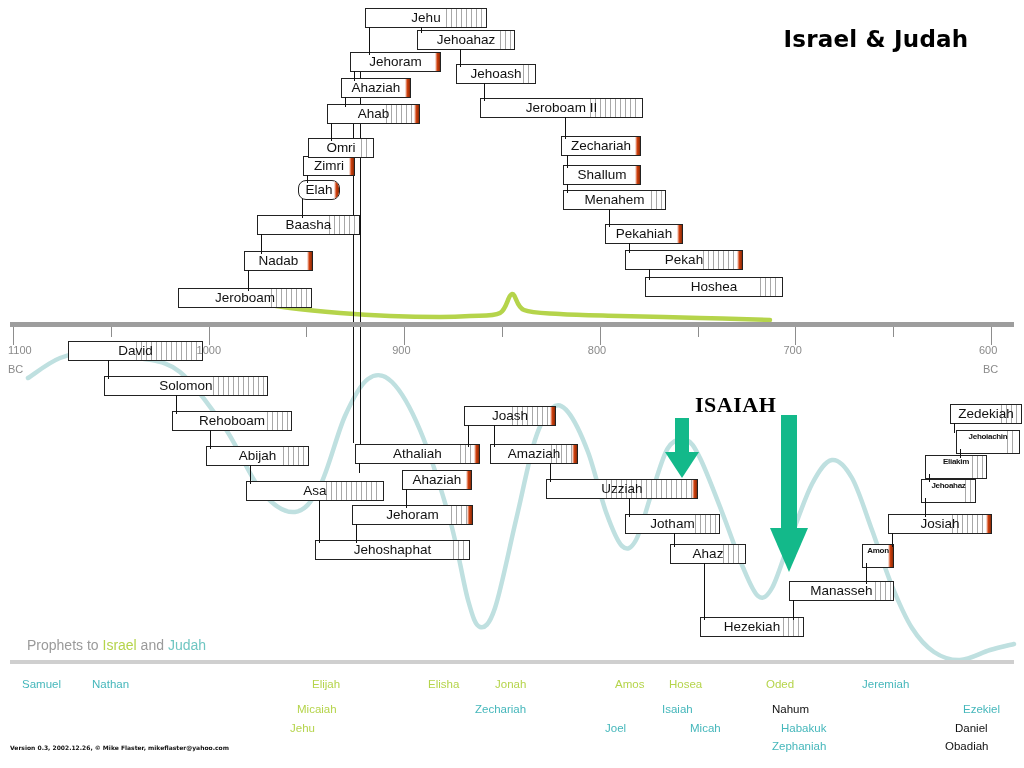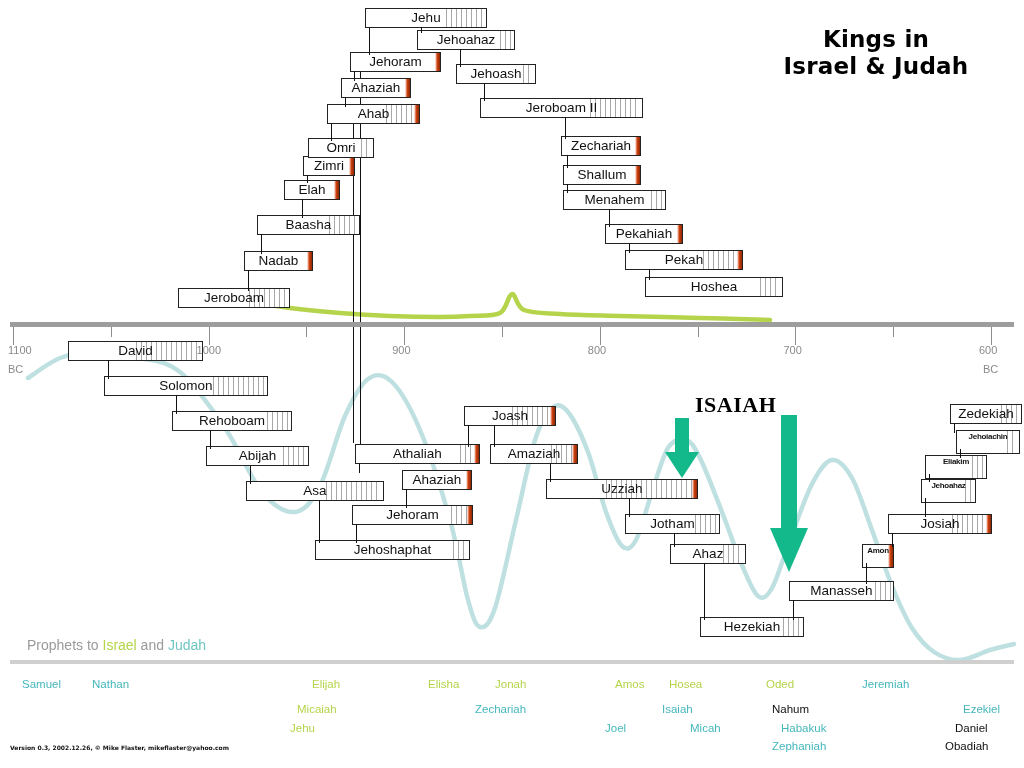--- a/index.html
+++ b/index.html
@@ -60,38 +60,37 @@
           font-weight:bold;font-family:"DejaVu Sans",sans-serif;white-space:nowrap;}
 
   svg.curve{position:absolute;left:0;top:0;width:1024px;height:768px;pointer-events:none;}
 </style>
 </head>
 <body>
 
 <div id="stage">
 
   <div class="title">
-    <div>Kings in</div>
     <div>Israel &amp; Judah</div>
   </div>
 
 
   <svg class="curve" viewBox="0 0 1024 768">
     <path id="israel-curve" fill="none" stroke="#b5d44b" stroke-width="4.5" stroke-linecap="round" stroke-linejoin="round" d="M200,295 C206.66666666666666,295.8333333333333 225,297.8333333333333 240,300 C255,302.1666666666667 273.3333333333333,305.8333333333333 290,308 C306.6666666666667,310.1666666666667 323.3333333333333,311.6666666666667 340,313 C356.6666666666667,314.3333333333333 373.3333333333333,315.3333333333333 390,316 C406.6666666666667,316.6666666666667 426.6666666666667,317 440,317 C453.3333333333333,317 460,316.6666666666667 470,316 C480,315.3333333333333 493,316.6666666666667 500,313 C507,309.3333333333333 508,294.5 512,294 C516,293.5 516,306.6666666666667 524,310 C532,313.3333333333333 544,313 560,314 C576,315 596.6666666666666,315.3333333333333 620,316 C643.3333333333334,316.6666666666667 675,317.3333333333333 700,318 C725,318.6666666666667 758.3333333333334,319.6666666666667 770,320"></path>
     <path id="judah-curve" fill="none" stroke="#bfe0e0" stroke-width="4.5" stroke-linecap="round" stroke-linejoin="round" d="M28,378 C33.333333333333336,374.6666666666667 48.833333333333336,362.3333333333333 60,358 C71.16666666666667,353.6666666666667 81.66666666666667,352 95,352 C108.33333333333333,352 125.83333333333333,354.6666666666667 140,358 C154.16666666666666,361.3333333333333 165.83333333333334,360.3333333333333 180,372 C194.16666666666666,383.6666666666667 211.33333333333334,408 225,428 C238.66666666666666,448 250.33333333333334,478 262,492 C273.6666666666667,506 285.3333333333333,513 295,512 C304.6666666666667,511 311.6666666666667,502 320,486 C328.3333333333333,470 337,433.8333333333333 345,416 C353,398.1666666666667 360.1666666666667,384.6666666666667 368,379 C375.8333333333333,373.3333333333333 383.3333333333333,373.5 392,382 C400.6666666666667,390.5 410.3333333333333,407 420,430 C429.6666666666667,453 442,491.6666666666667 450,520 C458,548.3333333333334 463,582.1666666666666 468,600 C473,617.8333333333334 475.5,625.6666666666666 480,627 C484.5,628.3333333333334 489,625.8333333333334 495,608 C501,590.1666666666666 509.3333333333333,548 516,520 C522.6666666666666,492 529,458.6666666666667 535,440 C541,421.3333333333333 546.5,412.6666666666667 552,408 C557.5,403.3333333333333 562,404.6666666666667 568,412 C574,419.3333333333333 581.6666666666666,435.3333333333333 588,452 C594.3333333333334,468.6666666666667 600.3333333333334,496.3333333333333 606,512 C611.6666666666666,527.6666666666666 617,541.3333333333334 622,546 C627,550.6666666666666 631,549 636,540 C641,531 646.6666666666666,507.3333333333333 652,492 C657.3333333333334,476.6666666666667 662.3333333333334,456.6666666666667 668,448 C673.6666666666666,439.3333333333333 680.6666666666666,438.3333333333333 686,440 C691.3333333333334,441.6666666666667 694,446 700,458 C706,470 715,494.1666666666667 722,512 C729,529.8333333333334 736,551 742,565 C748,579 753,592.1666666666666 758,596 C763,599.8333333333334 766.6666666666666,597.3333333333334 772,588 C777.3333333333334,578.6666666666666 783.3333333333334,557.3333333333334 790,540 C796.6666666666666,522.6666666666666 805,497.3333333333333 812,484 C819,470.6666666666667 825.3333333333334,461 832,460 C838.6666666666666,459 845.3333333333334,466.3333333333333 852,478 C858.6666666666666,489.6666666666667 865.3333333333334,512 872,530 C878.6666666666666,548 885.3333333333334,569.6666666666666 892,586 C898.6666666666666,602.3333333333334 905,617 912,628 C919,639 926,646.6666666666666 934,652 C942,657.3333333333334 950.6666666666666,660.3333333333334 960,660 C969.3333333333334,659.6666666666666 981,652.6666666666666 990,650 C999,647.3333333333334 1010,645 1014,644"></path>
   </svg>
 
   <div class="conn v" style="left:353px;top:118px;height:325px;"></div>
   <div class="conn v" style="left:360px;top:68px;height:378px;"></div>
 
   <div id="kings-layer">
-      <div class="king" style="left: 178px; top: 288px; width: 112px;"><div class="reign" style="right: 2px; width: 38px;"></div><span class="klabel">Jeroboam</span></div>
+      <div class="king" style="left: 178px; top: 288px; width: 134px;"><div class="reign" style="right: 2px; width: 38px;"></div><span class="klabel">Jeroboam</span></div>
       <div class="king" style="left: 244px; top: 251px; width: 69px;"><div class="death" style="right: 0px;"></div><span class="klabel">Nadab</span></div>
       <div class="king" style="left: 257px; top: 215px; width: 103px;"><div class="reign" style="right: 2px; width: 28px;"></div><span class="klabel">Baasha</span></div>
-      <div class="king" style="left: 284px; top: 180px; width: 56px;"><div class="death" style="right: 0px;"></div><span class="klabel">Elah</span></div>
+      <div class="king" style="left: 298px; top: 180px; width: 42px; border-radius: 8px;"><div class="death" style="right: 0px;"></div><span class="klabel">Elah</span></div>
       <div class="king" style="left: 303px; top: 156px; width: 52px;"><div class="death" style="right: 0px;"></div><span class="klabel">Zimri</span></div>
       <div class="king" style="left: 308px; top: 138px; width: 66px;"><div class="reign" style="right: 2px; width: 10px;"></div><span class="klabel">Omri</span></div>
       <div class="king" style="left: 327px; top: 104px; width: 93px;"><div class="reign" style="right: 5px; width: 28px;"></div><div class="death" style="right: 0px;"></div><span class="klabel">Ahab</span></div>
       <div class="king" style="left: 341px; top: 78px; width: 70px;"><div class="death" style="right: 0px;"></div><span class="klabel">Ahaziah</span></div>
       <div class="king" style="left: 350px; top: 52px; width: 91px;"><div class="death" style="right: 0px;"></div><span class="klabel">Jehoram</span></div>
       <div class="king" style="left: 365px; top: 8px; width: 122px;"><div class="reign" style="right: 2px; width: 38px;"></div><span class="klabel">Jehu</span></div>
       <div class="king" style="left: 417px; top: 30px; width: 98px;"><div class="reign" style="right: 2px; width: 12px;"></div><span class="klabel">Jehoahaz</span></div>
       <div class="king" style="left: 456px; top: 64px; width: 80px;"><div class="reign" style="right: 2px; width: 10px;"></div><span class="klabel">Jehoash</span></div>
       <div class="king" style="left: 480px; top: 98px; width: 163px;"><div class="reign" style="right: 2px; width: 50px;"></div><span class="klabel">Jeroboam II</span></div>
       <div class="king" style="left: 561px; top: 136px; width: 80px;"><div class="death" style="right: 0px;"></div><span class="klabel">Zechariah</span></div>

